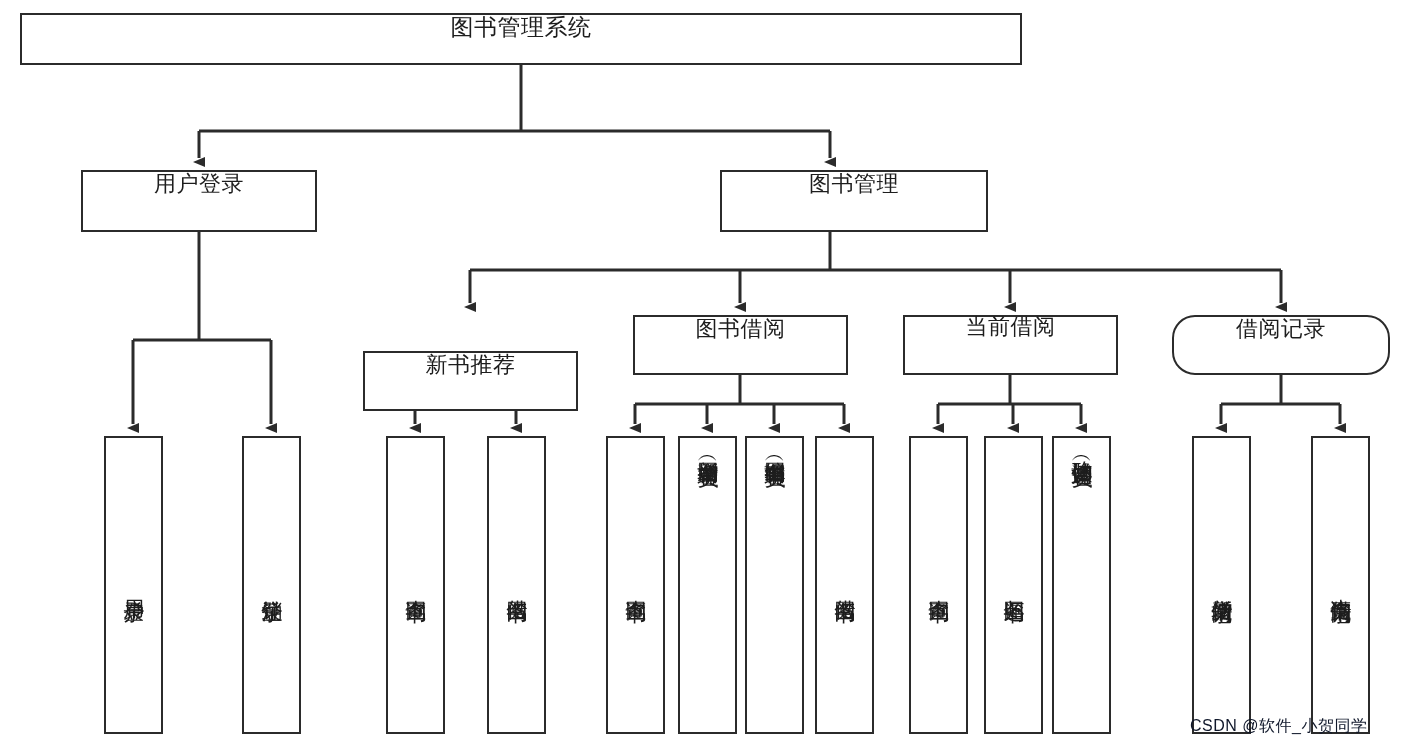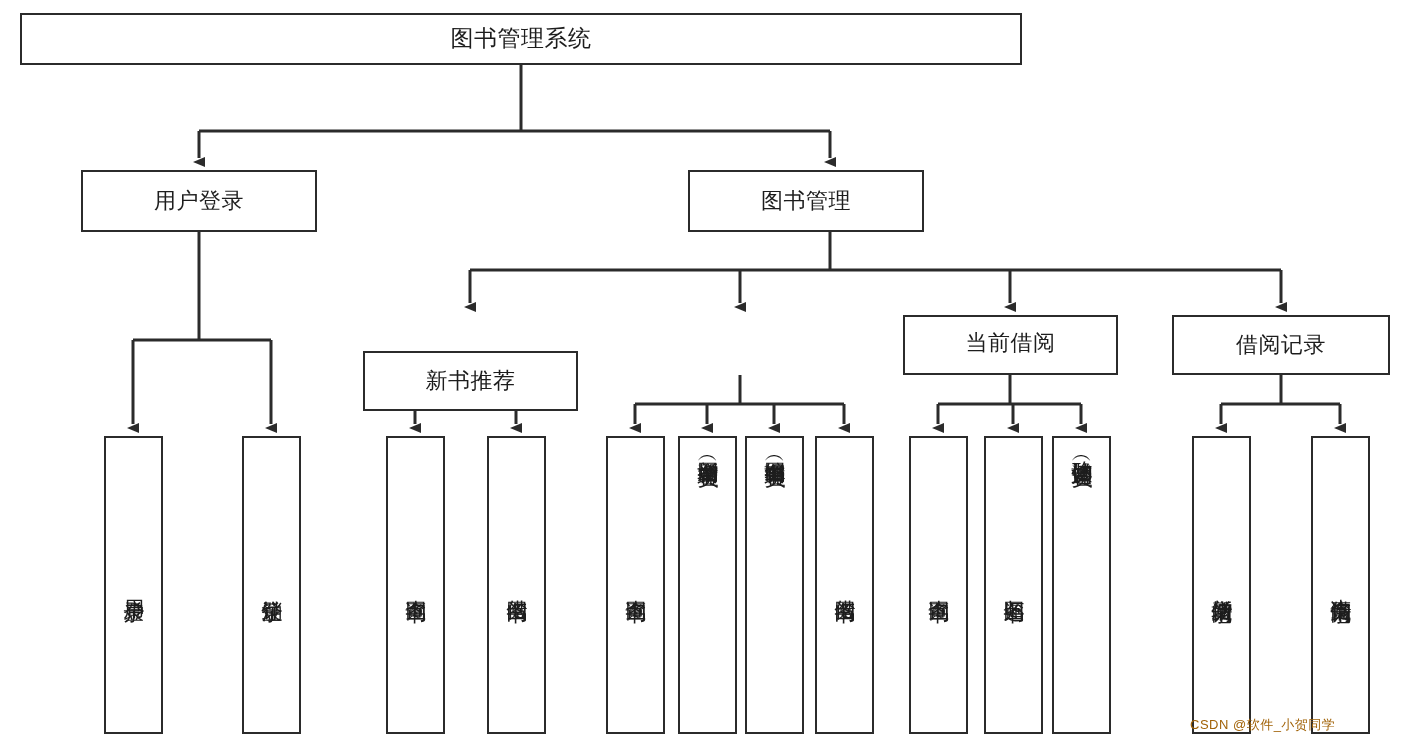--- a/index.html
+++ b/index.html
@@ -25,21 +25,20 @@
     width: 1405px;
     height: 747px;
     pointer-events: none;
   }
   .node {
     position: absolute;
     box-sizing: border-box;
     background: #ffffff;
     border: 2px solid #2b2b2b;
     display: flex;
-    align-items: center;
     justify-content: center;
     color: #1d1d1d;
   }
   .node .label {
     display: block;
     text-align: center;
     line-height: 1.12;
   }
   .node.horizontal .label {
     font-size: 22px;
@@ -60,22 +59,22 @@
     font-size: 21px;
     line-height: 1.18;
     letter-spacing: 1px;
     white-space: nowrap;
   }
   .node.vertical.top-aligned {
     align-items: flex-start;
   }
   .watermark {
     position: absolute;
-    font-size: 13px;
-    color: #a16207;
+    font-size: 16px;
+    color: #0f172a;
     white-space: nowrap;
     letter-spacing: 0.5px;
     user-select: none;
   }
 </style>
 </head>
 <body>
 
 <div id="canvas">
 
@@ -129,31 +128,34 @@
     </g>
   </svg>
 
   <div class="node horizontal root" style="left:20px; top:13px; width:1002px; height:52px;">
     <span class="label">图书管理系统</span>
   </div>
 
   <div class="node horizontal" style="left:81px; top:170px; width:236px; height:62px;">
     <span class="label">用户登录</span>
   </div>
-  <div class="node horizontal" style="left:688px; top:170px; width:236px; height:62px;">
+  <div class="node horizontal" style="left:720px; top:170px; width:268px; height:62px;">
     <span class="label">图书管理</span>
   </div>
 
   <div class="node horizontal" style="left:363px; top:315px; width:215px; height:60px;margin-top:36px;">
     <span class="label">新书推荐</span>
   </div>
+  <div class="node horizontal" style="left:633px; top:315px; width:215px; height:60px;">
+    <span class="label">图书借阅</span>
+  </div>
   <div class="node horizontal" style="left:903px; top:315px; width:215px; height:60px;font-family:Liberation Mono, monospace;">
     <span class="label">当前借阅</span>
   </div>
-  <div class="node horizontal" style="left:1172px; top:315px; width:218px; height:60px;">
+  <div class="node horizontal" style="left:1172px; top:315px; width:218px; height:60px;border-radius:23px;">
     <span class="label">借阅记录</span>
   </div>
 
   <div class="node vertical" style="left:104px; top:436px; width:59px; height:298px;">
     <span class="label">用户登录</span>
   </div>
   <div class="node vertical" style="left:242px; top:436px; width:59px; height:298px;">
     <span class="label">注销登录</span>
   </div>
   <div class="node vertical" style="left:386px; top:436px; width:59px; height:298px;">

